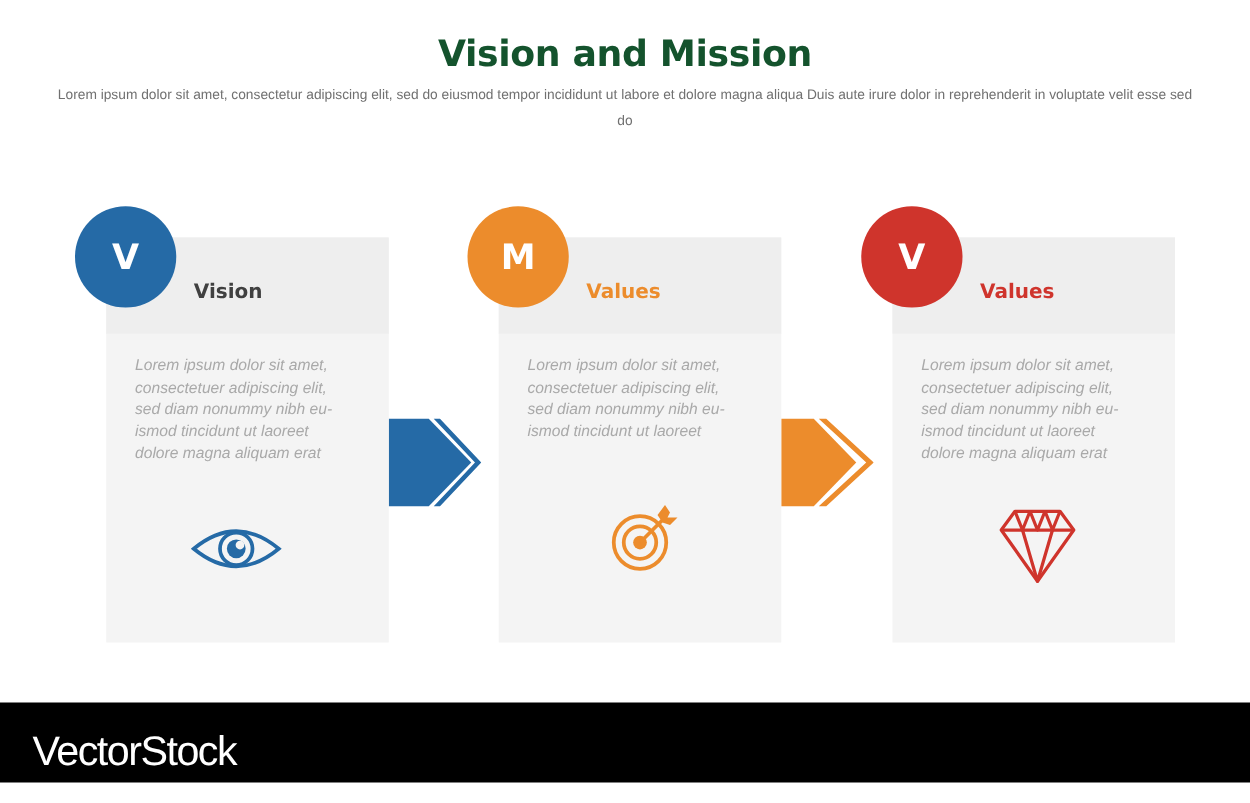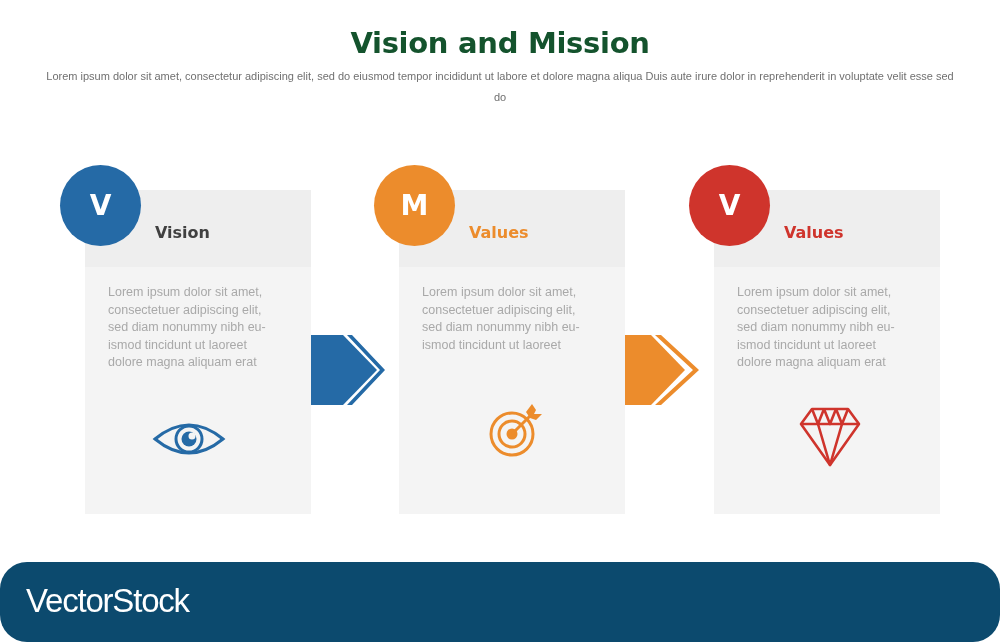--- a/index.html
+++ b/index.html
@@ -19,32 +19,32 @@
 
   .card { position: absolute; top: 190px; width: 226px; height: 324px; background: #f4f4f4; }
   .card-head { position: absolute; left: 0; top: 0; width: 100%; height: 77px; background: #eeeeee; }
   .card-label {
     position: absolute; left: 70px; top: 33px;
     font-family: "DejaVu Sans", sans-serif; font-weight: bold; font-size: 16px;
   }
   .card-body {
     position: absolute; left: 23px; top: 94px; width: 180px;
     font-family: "Liberation Sans", sans-serif; font-size: 12.5px; line-height: 17.5px;
-    color: #a9a9a9; text-align: justify; white-space: pre-line;
+    color: #a9a9a9; text-align: justify; white-space: pre-line; font-style: italic;
   }
   .badge {
     position: absolute; width: 81px; height: 81px; border-radius: 50%;
     color: #fff; font-family: "DejaVu Sans", sans-serif; font-weight: bold; font-size: 28px;
     display: flex; align-items: center; justify-content: center;
   }
   .icon { position: absolute; }
   .arrow { position: absolute; }
 
   .footer {
-    position: absolute; left: 0; top: 562px; width: 1000px; height: 80px; background: #0c4a6e; border-radius: 27px;
+    position: absolute; left: 0; top: 562px; width: 1000px; height: 64px; background: #000000;
   }
   .footer-brand {
     position: absolute; left: 26px; top: 20px; color: #fff;
     font-family: "Liberation Sans", sans-serif; font-size: 33px; letter-spacing: -1.2px;
   }
   .footer-url {
     position: absolute; right: 28px; top: 31px; color: #fff;
     font-family: "Liberation Sans", sans-serif; font-size: 21px; letter-spacing: -0.8px;
   }
 </style>

